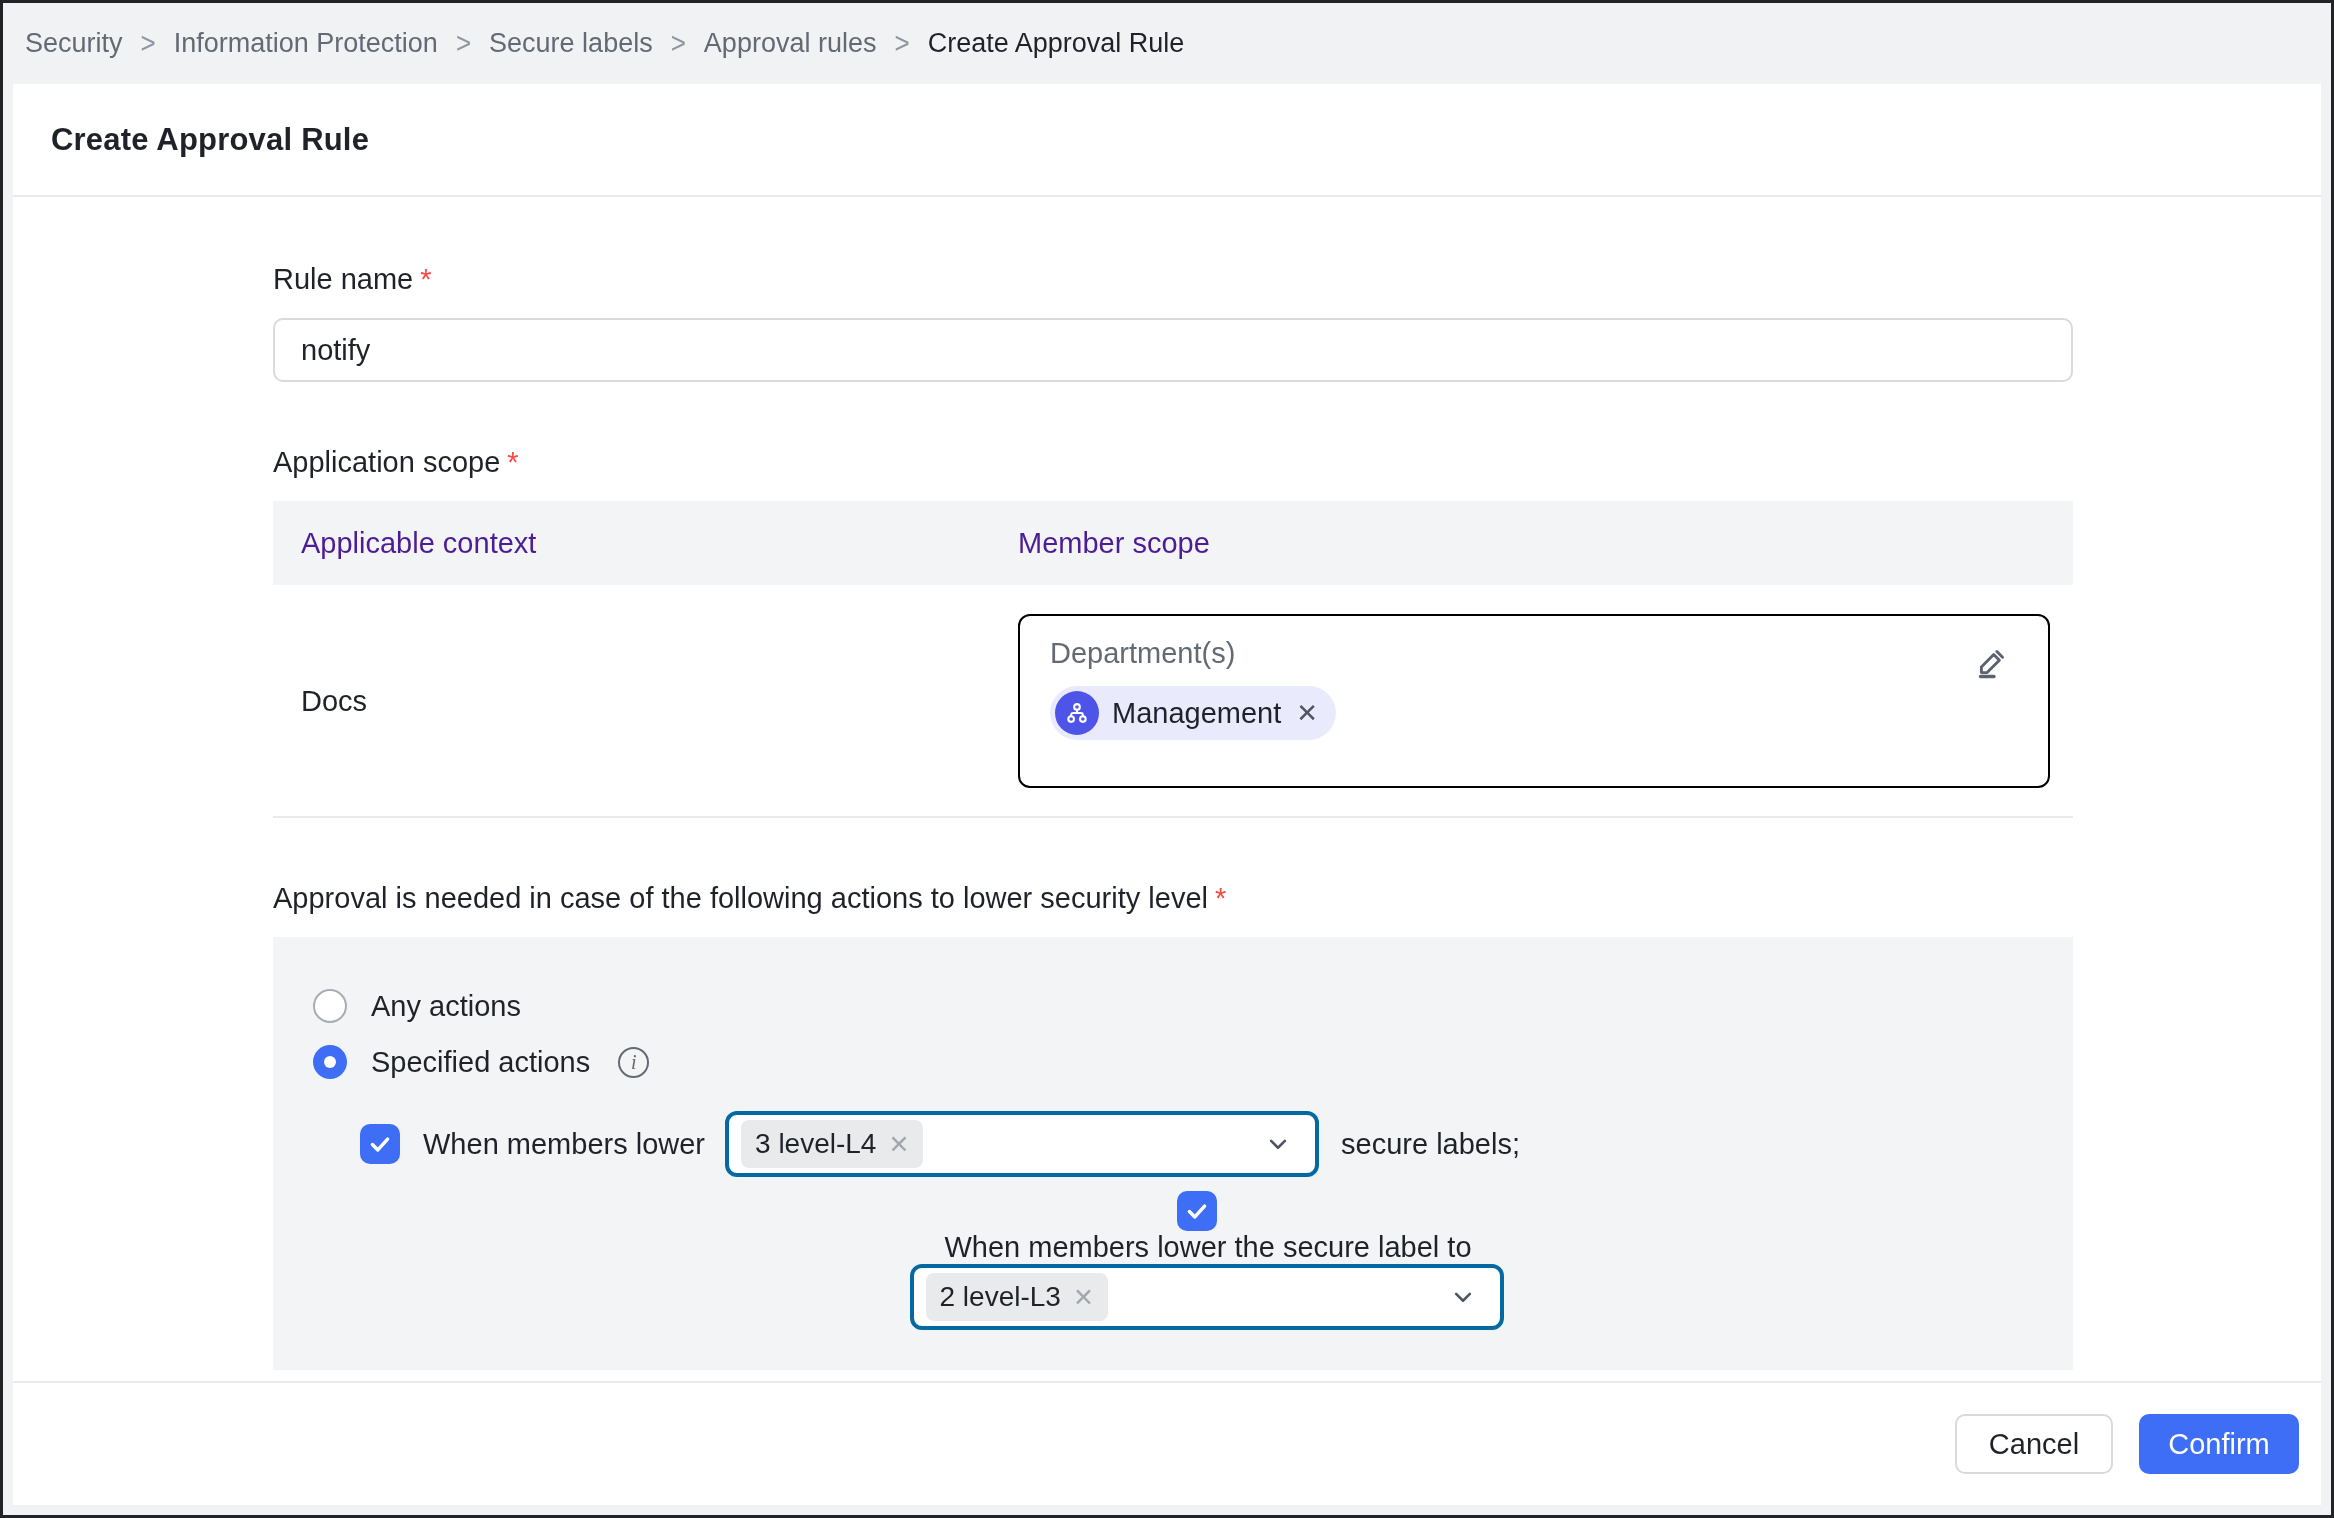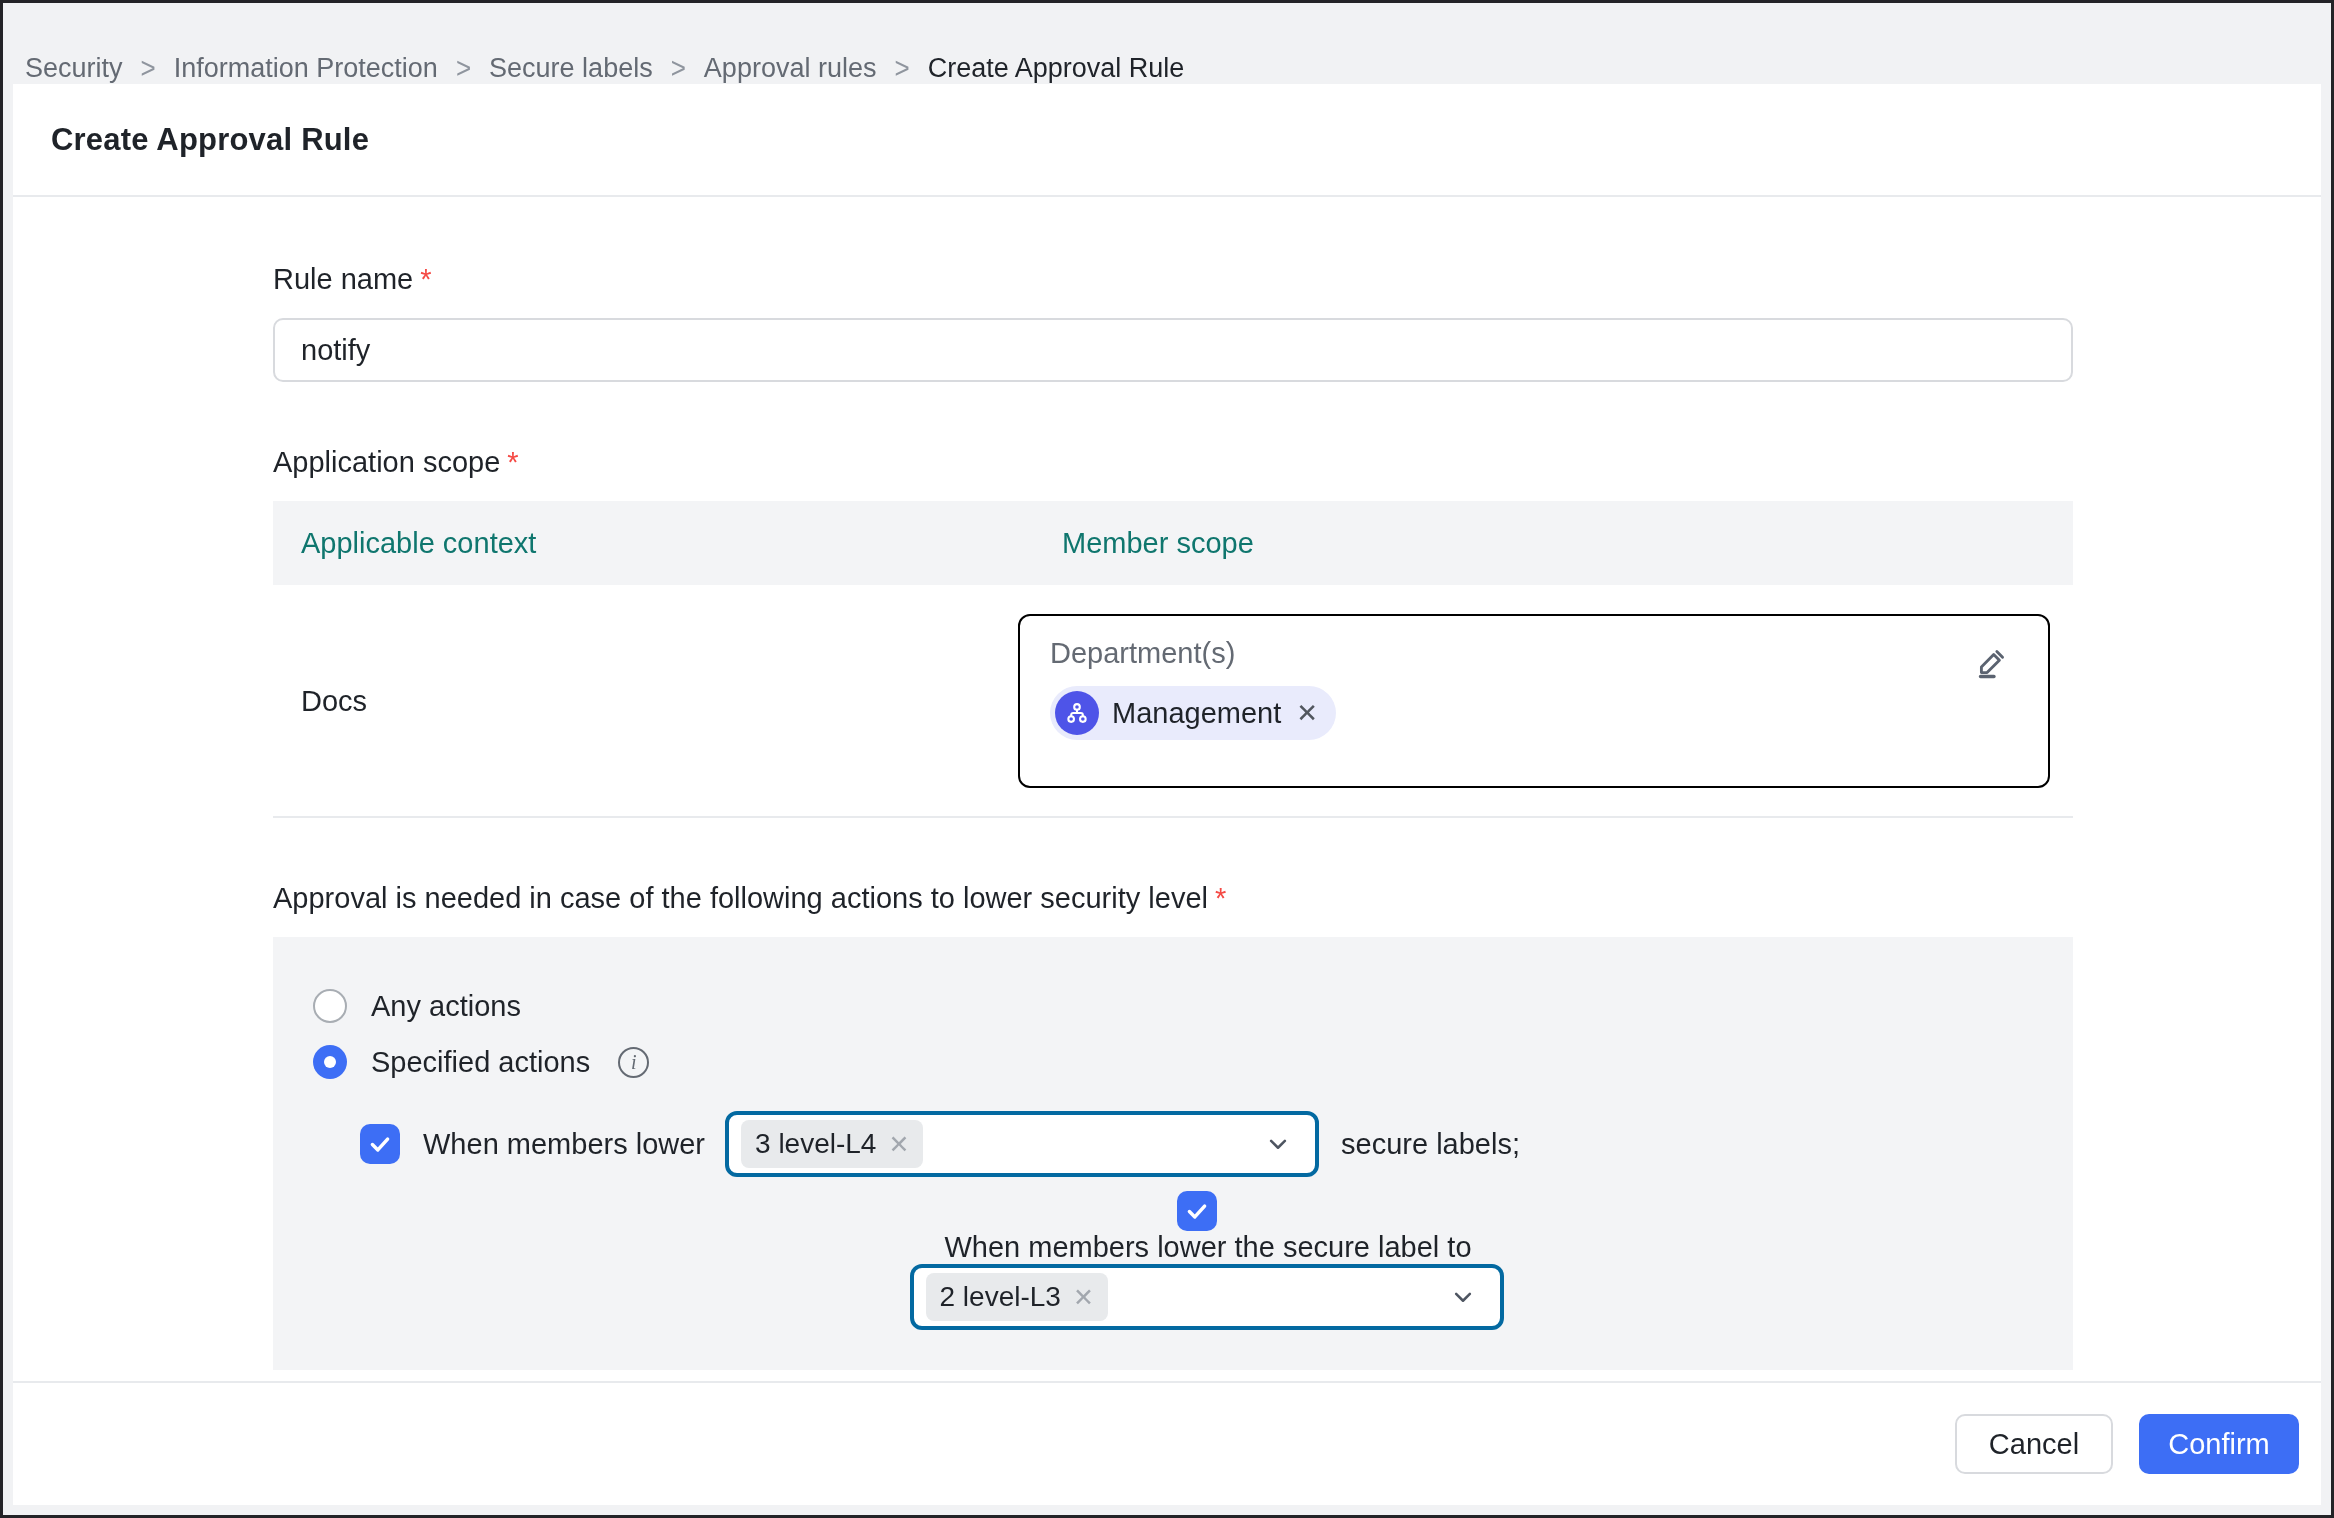--- a/index.html
+++ b/index.html
@@ -10,21 +10,21 @@
     width:2334px; height:1518px;
     background:#f1f2f4;
     border:3px solid #232327;
     position:relative;
     overflow:hidden;
   }
 
   
   .breadcrumb{
     height:81px;
-    display:flex; align-items:flex-end;
+    display:flex; align-items:center;
     padding:0 22px;
     font-size:27px; color:#646a73;
   }
   .breadcrumb .crumb{ cursor:default; white-space:nowrap; }
   .breadcrumb .crumb.link{ color:#646a73; }
   .breadcrumb .crumb.current{ color:#1f2329; }
   .breadcrumb .sep{ margin:0 18px; color:#8f959e; font-size:26px; transform:scaleY(1.15); }
 
   
   .main-panel{
@@ -60,21 +60,21 @@
     font-size:29px; color:#1f2329; font-family:"Liberation Sans", sans-serif;
     padding:0 26px;
     outline:none; background:#fff;
     display:block;
   }
 
   
   .scope-table{ margin-top:22px; border-bottom:2px solid #e8eaed; padding-bottom:28px; width:1800px;}
   .scope-head{
     display:flex; background:#f3f4f6; height:84px; align-items:center;
-    font-size:29px; color:#0f766e;gap:44px;
+    font-size:29px; color:#4c1d95;
   }
   .col-context{ width:745px; padding-left:28px; }
   .col-scope{ flex:1; padding-left:0; }
   .scope-row{ display:flex; padding-top:29px; }
   .scope-row .col-context{ display:flex; align-items:center; font-size:29px; color:#1f2329; }
 
   .member-card{
     position:relative;
     width:1032px; min-height:174px;
     border:2px solid #000000; border-radius:12px;

